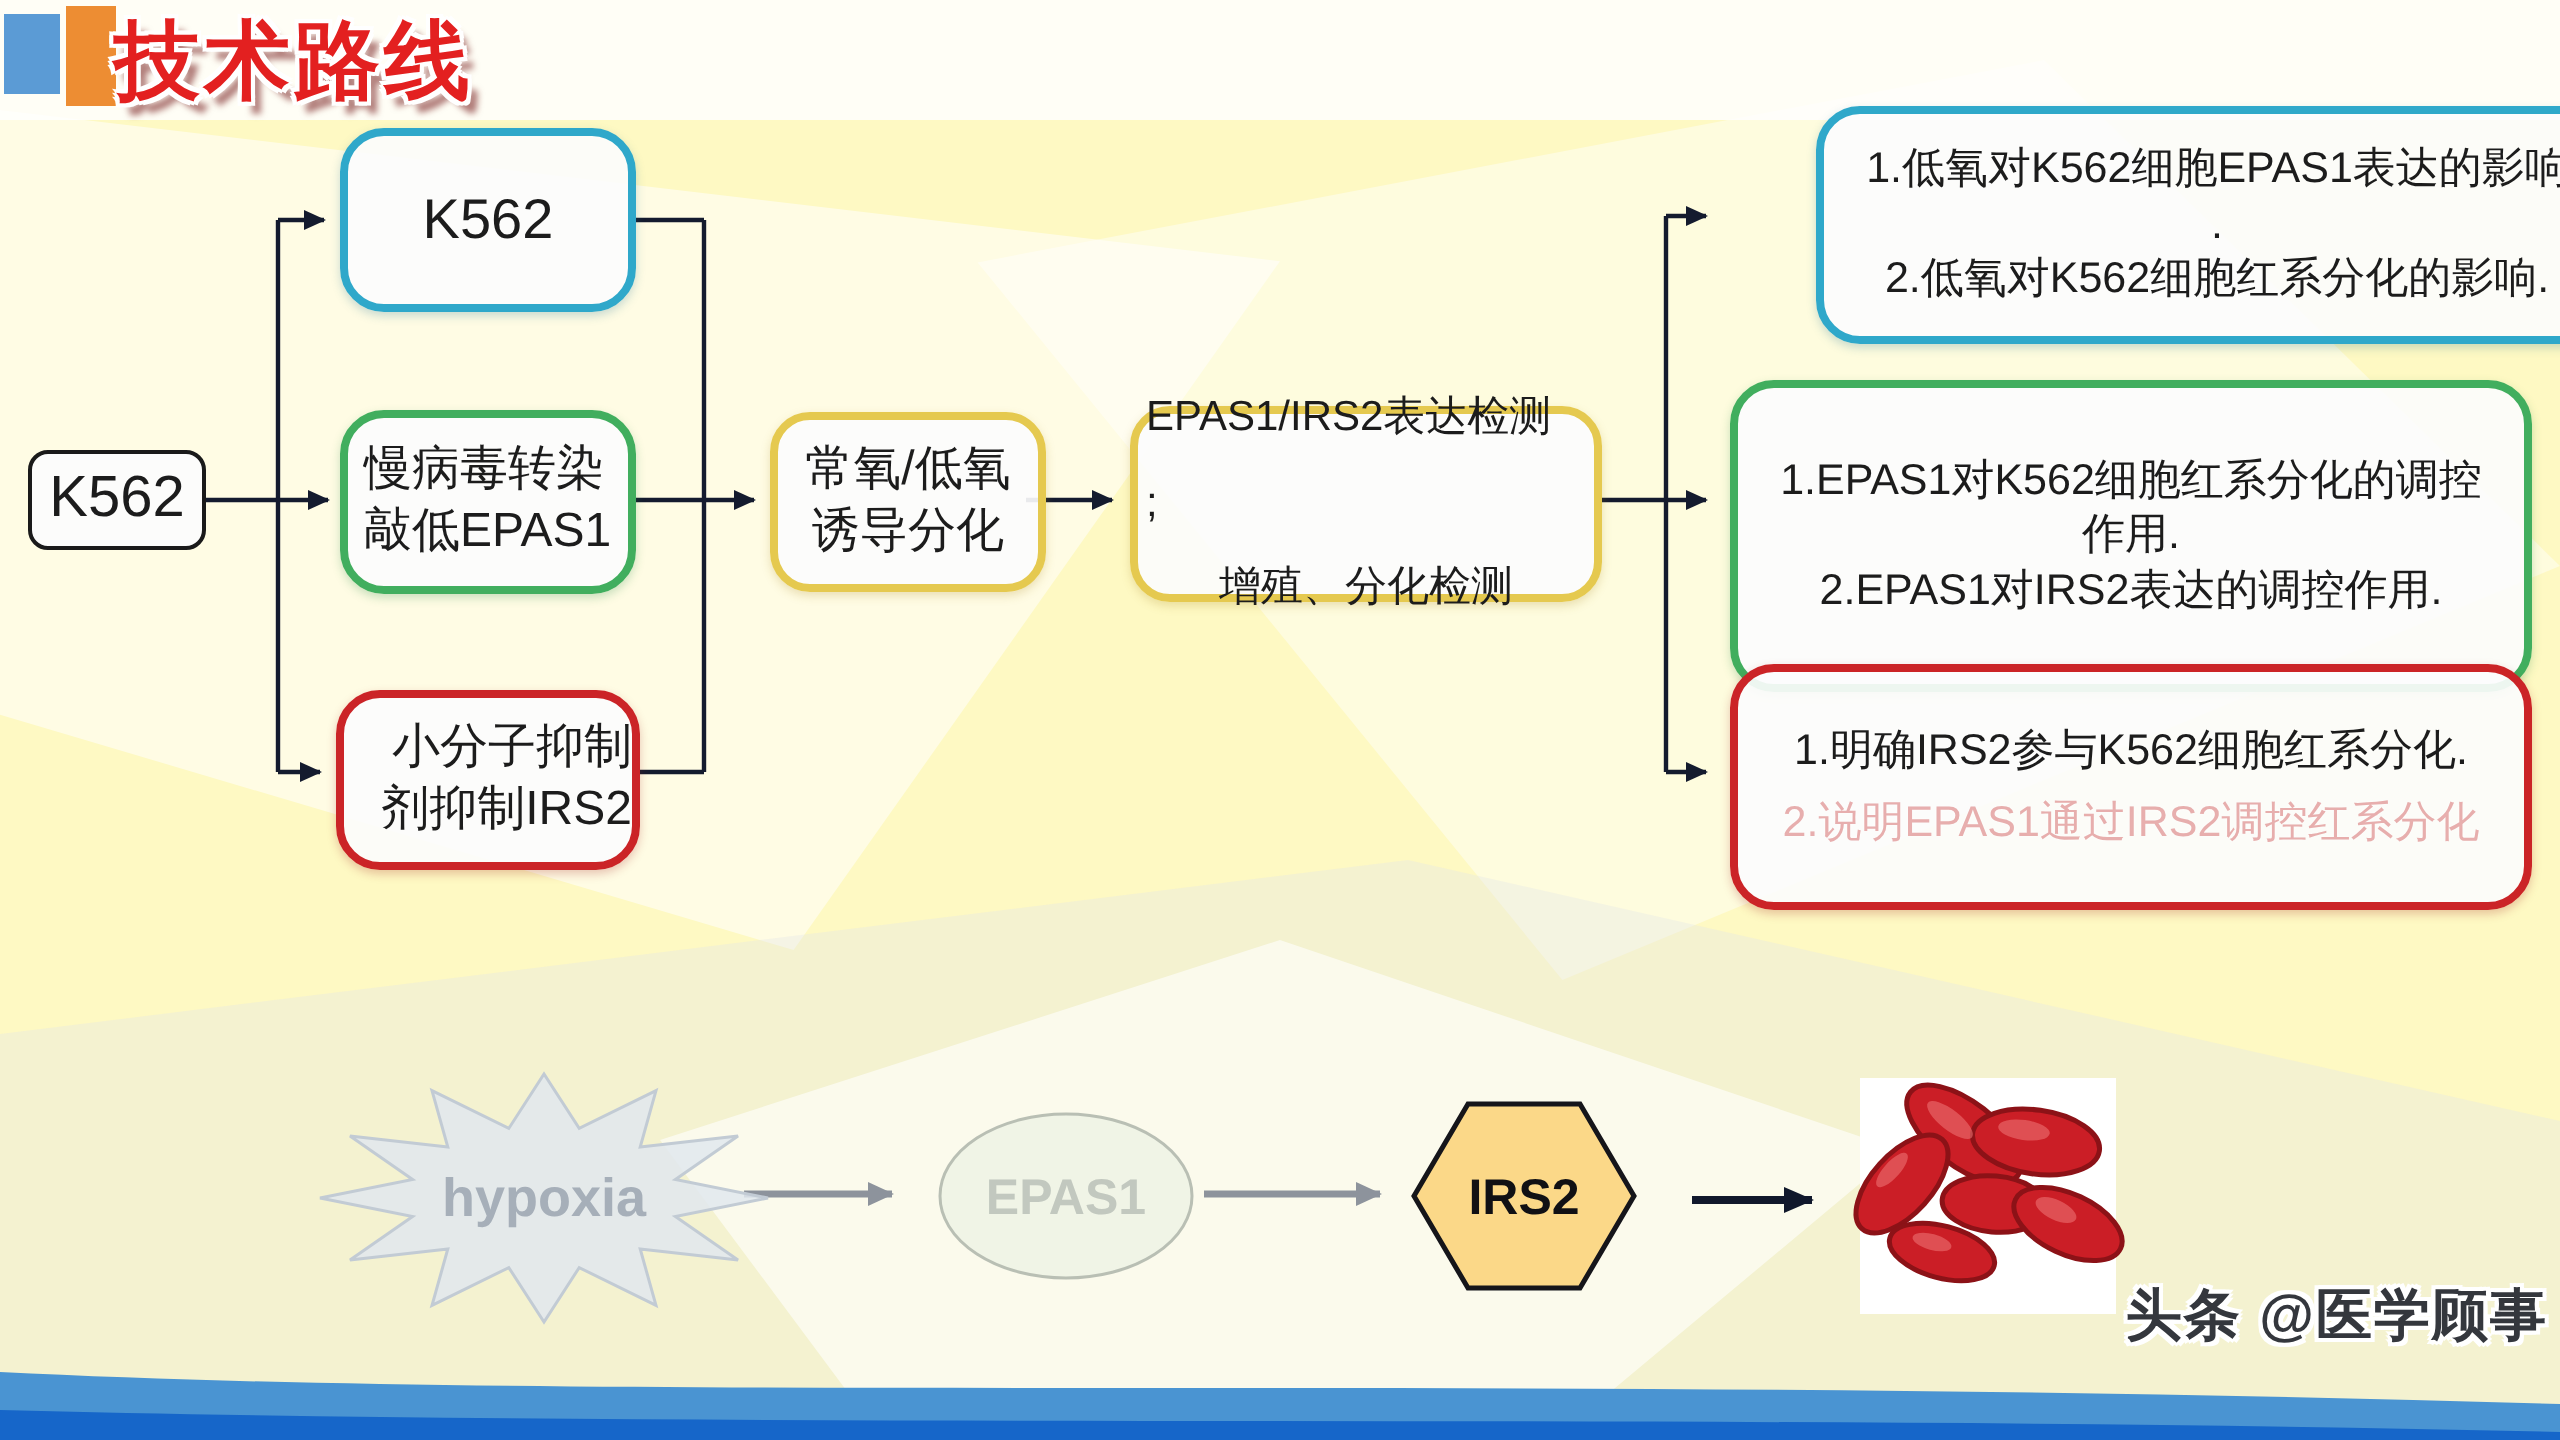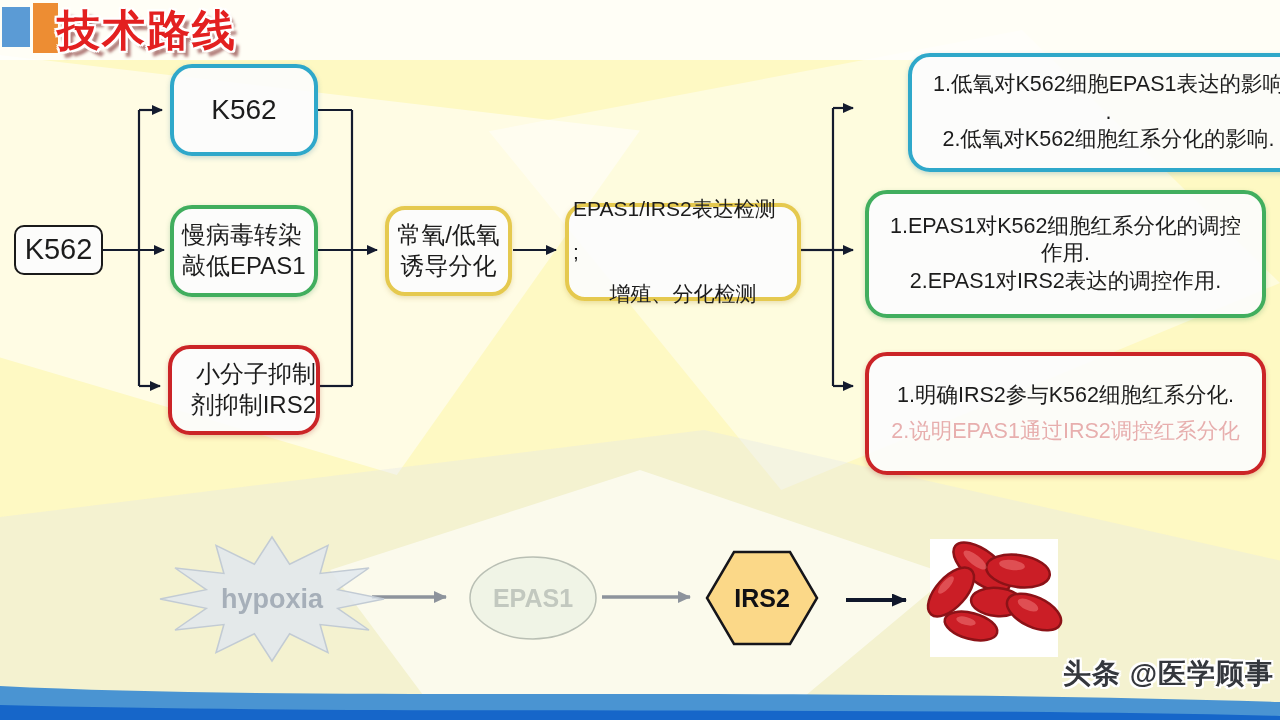--- a/index.html
+++ b/index.html
@@ -34,32 +34,32 @@
   .b-black{border:2px solid #1a1a1a;border-radius:10px;}
   .b-cyan {border:4px solid #2fa8ca;border-radius:22px;box-shadow:0 2px 5px rgba(40,120,150,0.25);}
   .b-green{border:4px solid #41ae5e;border-radius:22px;box-shadow:0 2px 5px rgba(40,140,70,0.25);}
   .b-red  {border:4px solid #cb2427;border-radius:22px;box-shadow:0 2px 5px rgba(160,30,30,0.25);}
   .b-yellow{border:4px solid #e5c94f;border-radius:20px;box-shadow:0 2px 5px rgba(170,140,40,0.25);}
 
   #source-box{left:14px;top:225px;width:89px;height:50px;font-size:29px;text-align:center;}
   #branch-box-0{left:170px;top:64px;width:148px;height:92px;font-size:28px;text-align:center;}
   #branch-box-1{left:170px;top:205px;width:148px;height:92px;font-size:24px;text-align:left;padding-left:8px;}
   #branch-box-2{left:168px;top:345px;width:152px;height:90px;font-size:24px;text-align:right;padding-left:8px;}
-  #process-box-0{left:385px;top:206px;width:127px;height:90px;font-size:24px;text-align:center;}
+  #process-box-0{left:385px;top:206px;width:138px;height:90px;font-size:24px;text-align:center;}
   #process-box-1{left:565px;top:203px;width:236px;height:98px;font-size:21px;text-align:left;padding:2px 4px;gap:16px;}
   #process-box-1 .ln-center{text-align:center;}
   .result-box{width:401px;text-align:center;font-size:21.5px;}
   #result-box-0{left:865px;top:53px;height:119px;margin-left:43px;}
-  #result-box-1{left:865px;top:190px;height:128px;}
-  #result-box-2{left:865px;top:332px;height:123px;margin-top:20px;}
+  #result-box-1{left:865px;top:190px;height:156px;}
+  #result-box-2{left:865px;top:332px;height:123px;}
   #result-box-2 .ln{line-height:1.65;}
   .faded-line{color:rgba(210,95,95,0.5);text-shadow:0 0 2px rgba(255,255,255,0.8);}
 
   
-  #watermark{position:absolute;right:6px;top:655px;font-size:28px;font-weight:bold;color:#34373d;
+  #watermark{position:absolute;right:6px;top:639px;font-size:28px;font-weight:bold;color:#34373d;
     letter-spacing:1px;
     text-shadow:2px 2px 0 #fff,-2px -2px 0 #fff,2px -2px 0 #fff,-2px 2px 0 #fff,
                 0 2px 0 #fff,2px 0 0 #fff,0 -2px 0 #fff,-2px 0 0 #fff;}
 
   svg{position:absolute;left:0;top:0;}
   #connector-layer{pointer-events:none;}
   #bottom-band{left:0;top:678px;}
 </style>
 </head>
 <body>

